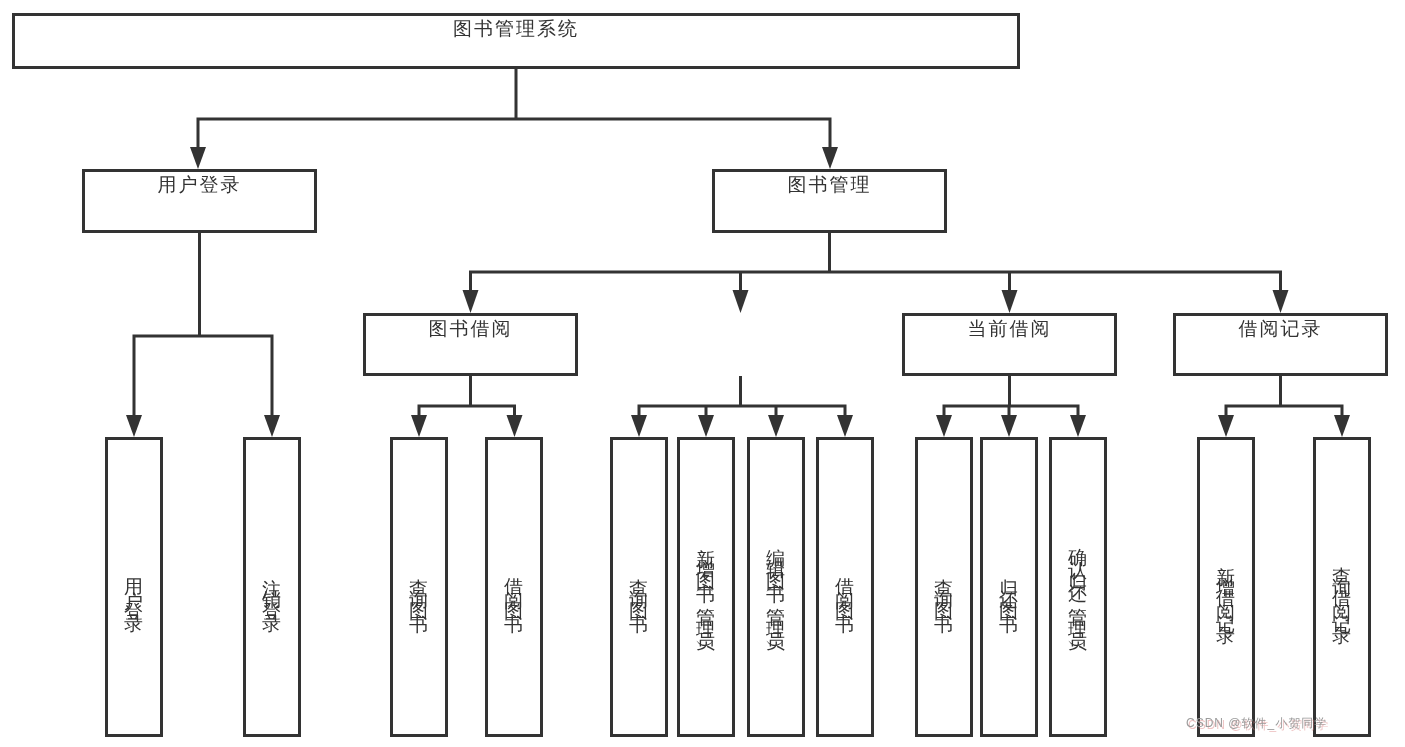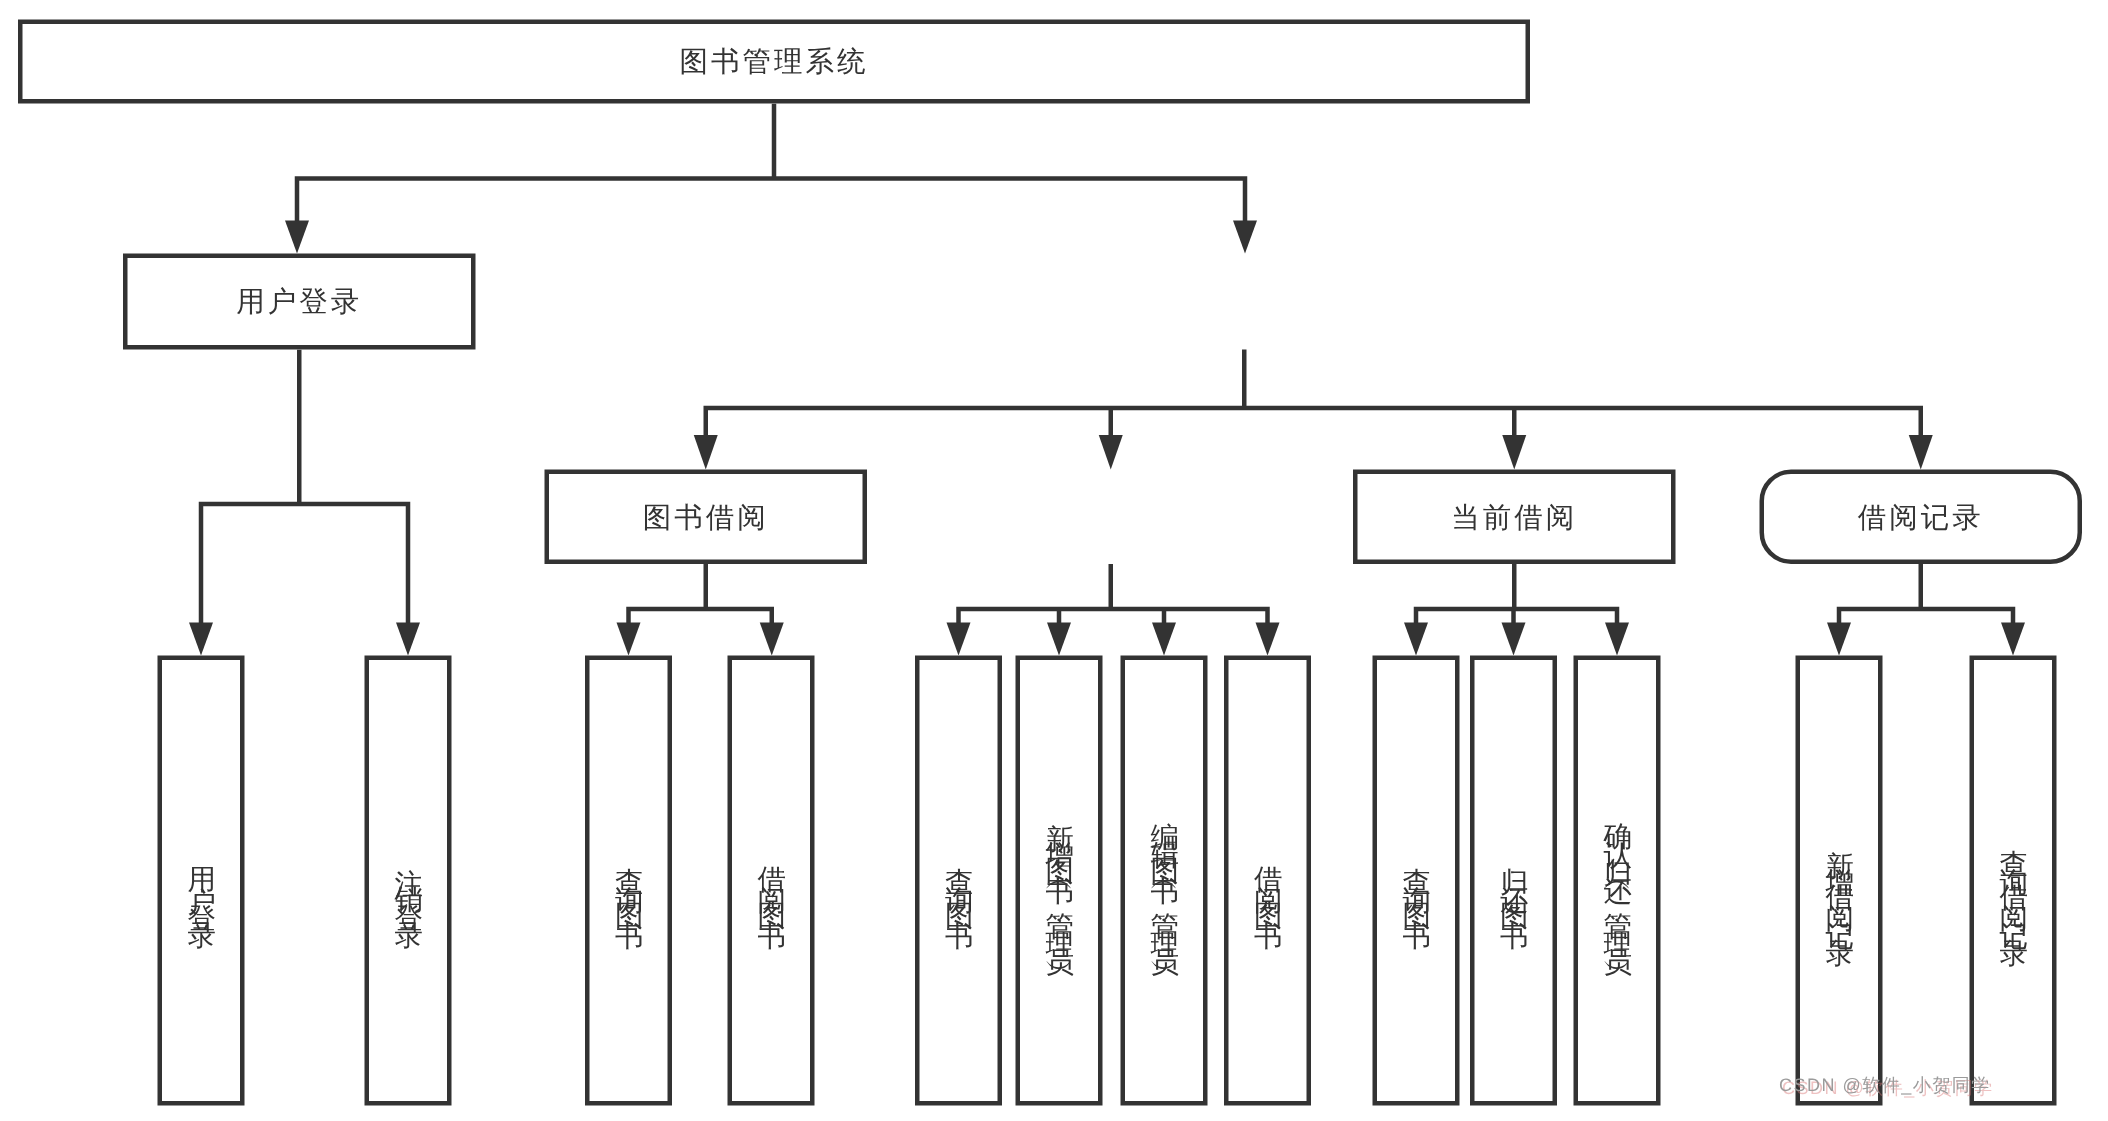--- a/index.html
+++ b/index.html
@@ -12,21 +12,21 @@
     color: #333333;
     overflow: hidden;
   }
   .wires { position: absolute; left: 0; top: 0; width: 1405px; height: 747px; }
   .box {
     position: absolute;
     box-sizing: border-box;
     background: #ffffff;
     border: 3px solid #333333;
     display: flex;
-    align-items: center;
+    align-items: flex-start;
     justify-content: center;
     font-size: 19px;
     letter-spacing: 2px;
     color: #333333;
     z-index: 2;
   }
   .vbox {
     position: absolute;
     box-sizing: border-box;
     background: #ffffff;
@@ -115,28 +115,31 @@
     </g>
   </svg>
 
   <div class="box" style="left:12px; top:13px; width:1008px; height:56px;">
     <span>图书管理系统</span>
   </div>
 
   <div class="box" style="left:82px; top:169px; width:235px; height:64px;">
     <span>用户登录</span>
   </div>
+  <div class="box" style="left:712px; top:169px; width:235px; height:64px;">
+    <span>图书管理</span>
+  </div>
 
   <div class="box" style="left:363px; top:313px; width:215px; height:63px;">
     <span>图书借阅</span>
   </div>
   <div class="box" style="left:902px; top:313px; width:215px; height:63px;">
     <span>当前借阅</span>
   </div>
-  <div class="box" style="left:1173px; top:313px; width:215px; height:63px;border-radius:21px;">
+  <div class="box" style="left:1173px; top:313px; width:215px; height:63px;">
     <span>借阅记录</span>
   </div>
 
   <div class="vbox" style="left:105px;">
     <span class="vtext">用户登录</span>
   </div>
   <div class="vbox" style="left:243px;">
     <span class="vtext">注销登录</span>
   </div>
 

